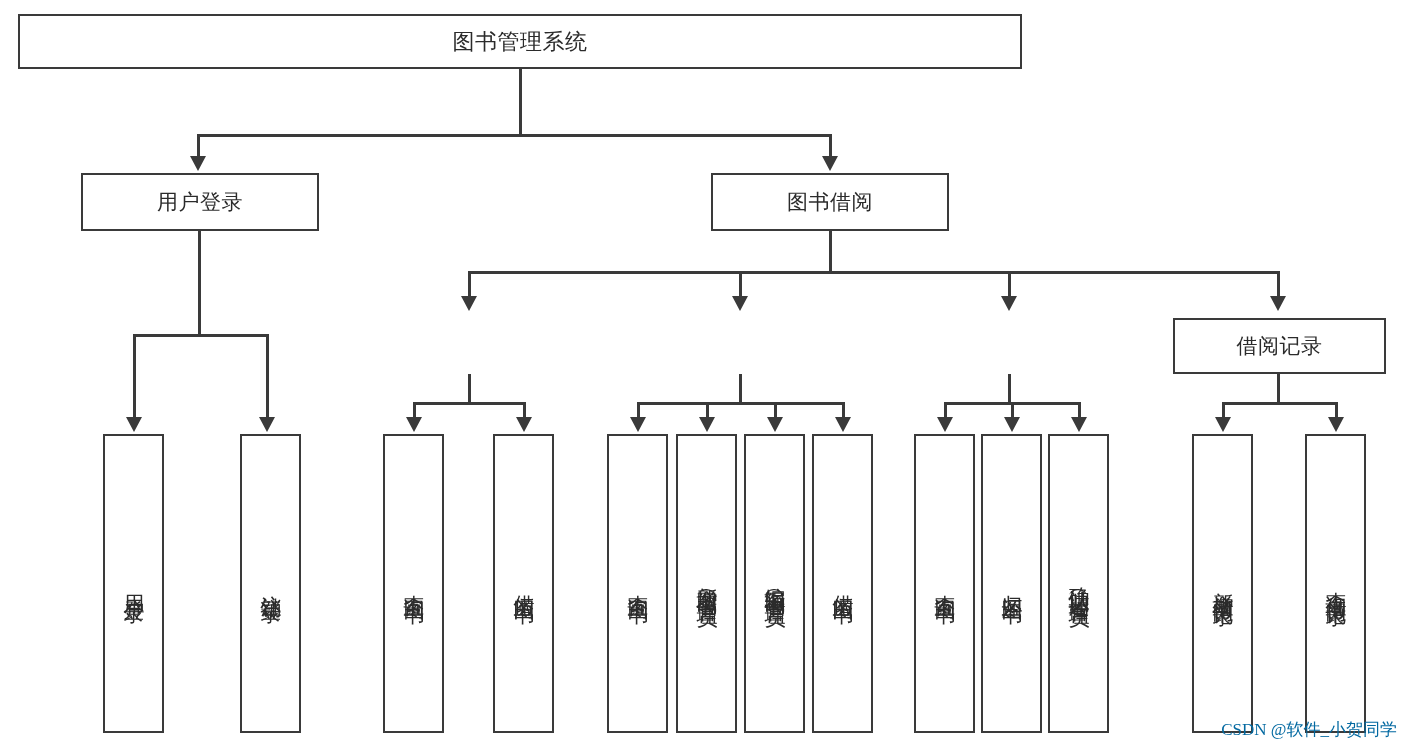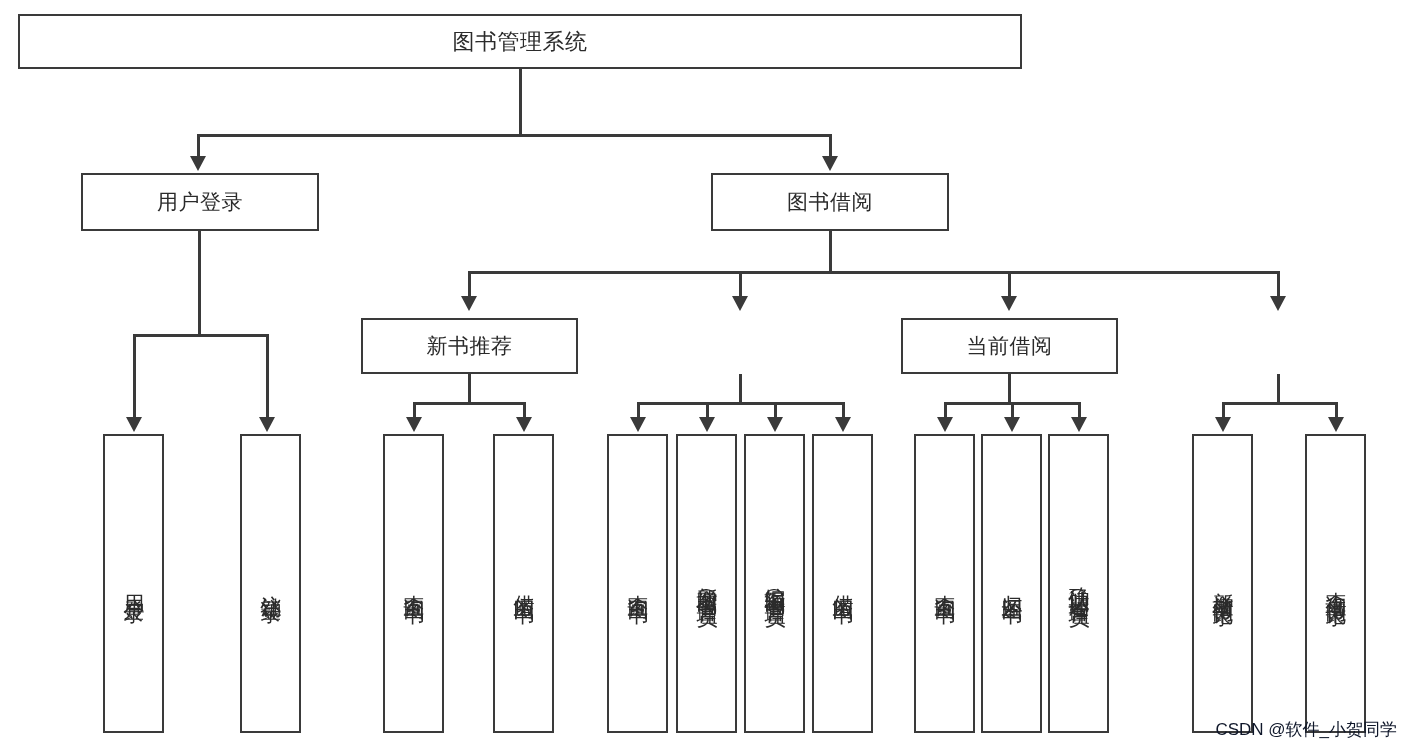--- a/index.html
+++ b/index.html
@@ -62,24 +62,24 @@
     border-left:8px solid transparent;
     border-right:8px solid transparent;
     border-top:15px solid #3a3a3a;
   }
   
   #watermark{
     position:absolute;
     right:8px;
     bottom:6px;
     font-size:17px;
-    color:#0f172a;
+    color:#0369a1;
     white-space:nowrap;
     pointer-events:none;
-    font-family:Liberation Sans, sans-serif;
+    font-family:Liberation Serif, serif;
   }
 </style>
 </head>
 <body>
 
 <div id="canvas">
 
   <div class="node h root" style="left:18px;top:14px;width:1004px;height:55px;">
     <span class="txt">图书管理系统</span>
   </div>
@@ -112,25 +112,22 @@
   <div class="ln h" style="left:468px;top:271px;width:812px;"></div>
   <div class="ln v" style="left:468px;top:271px;height:28px;"></div>
   <div class="arrow" style="left:461px;top:296px;"></div>
   <div class="ln v" style="left:739px;top:271px;height:28px;"></div>
   <div class="arrow" style="left:732px;top:296px;"></div>
   <div class="ln v" style="left:1008px;top:271px;height:28px;"></div>
   <div class="arrow" style="left:1001px;top:296px;"></div>
   <div class="ln v" style="left:1277px;top:271px;height:28px;"></div>
   <div class="arrow" style="left:1270px;top:296px;"></div>
 
-  <div class="node h" style="left:361px;top:318px;width:217px;height:56px;">
-    <span class="txt">新书推荐</span>
-  </div>
-  <div class="node h" style="left:901px;top:318px;width:217px;height:56px;">
-    <span class="txt">当前借阅</span>
+  <div class="node h" style="left:1173px;top:318px;width:213px;height:56px;">
+    <span class="txt">借阅记录</span>
   </div>
 
   <div class="ln v" style="left:468px;top:374px;height:31px;"></div>
   <div class="ln h" style="left:413px;top:402px;width:113px;"></div>
   <div class="ln v" style="left:413px;top:402px;height:18px;"></div>
   <div class="arrow" style="left:406px;top:417px;"></div>
   <div class="ln v" style="left:523px;top:402px;height:18px;"></div>
   <div class="arrow" style="left:516px;top:417px;"></div>
 
   <div class="ln v" style="left:739px;top:374px;height:31px;"></div>

